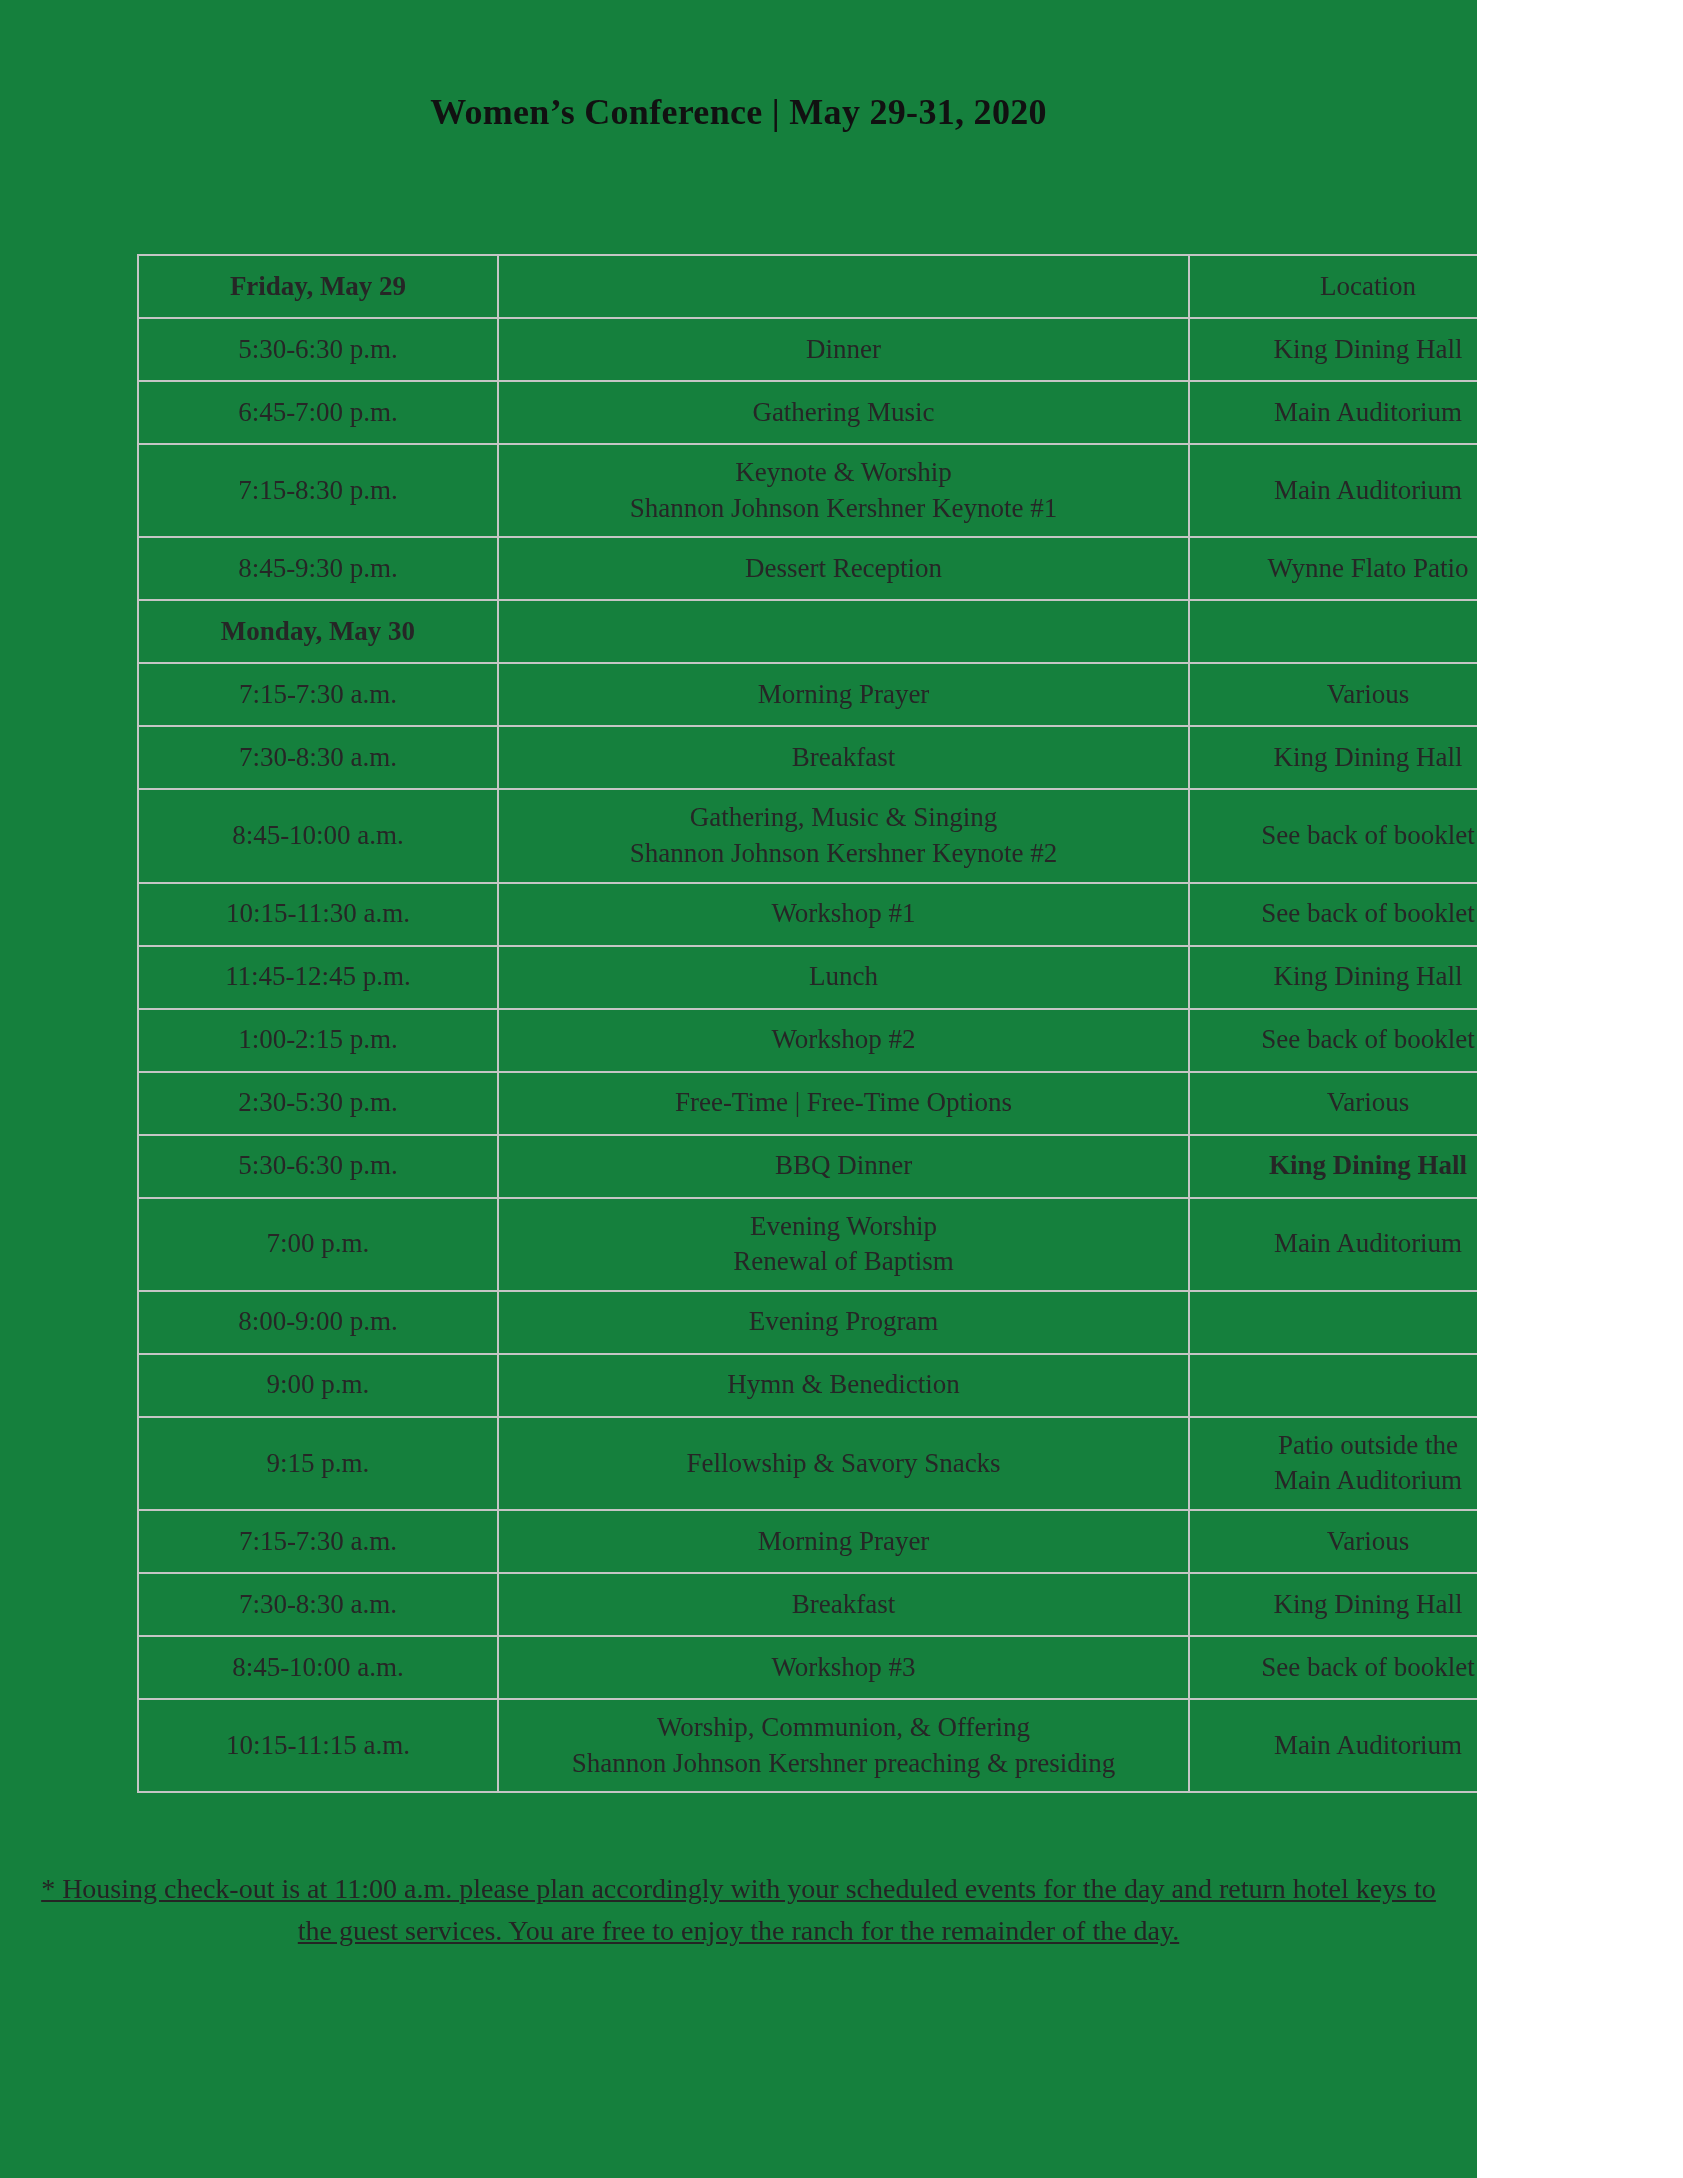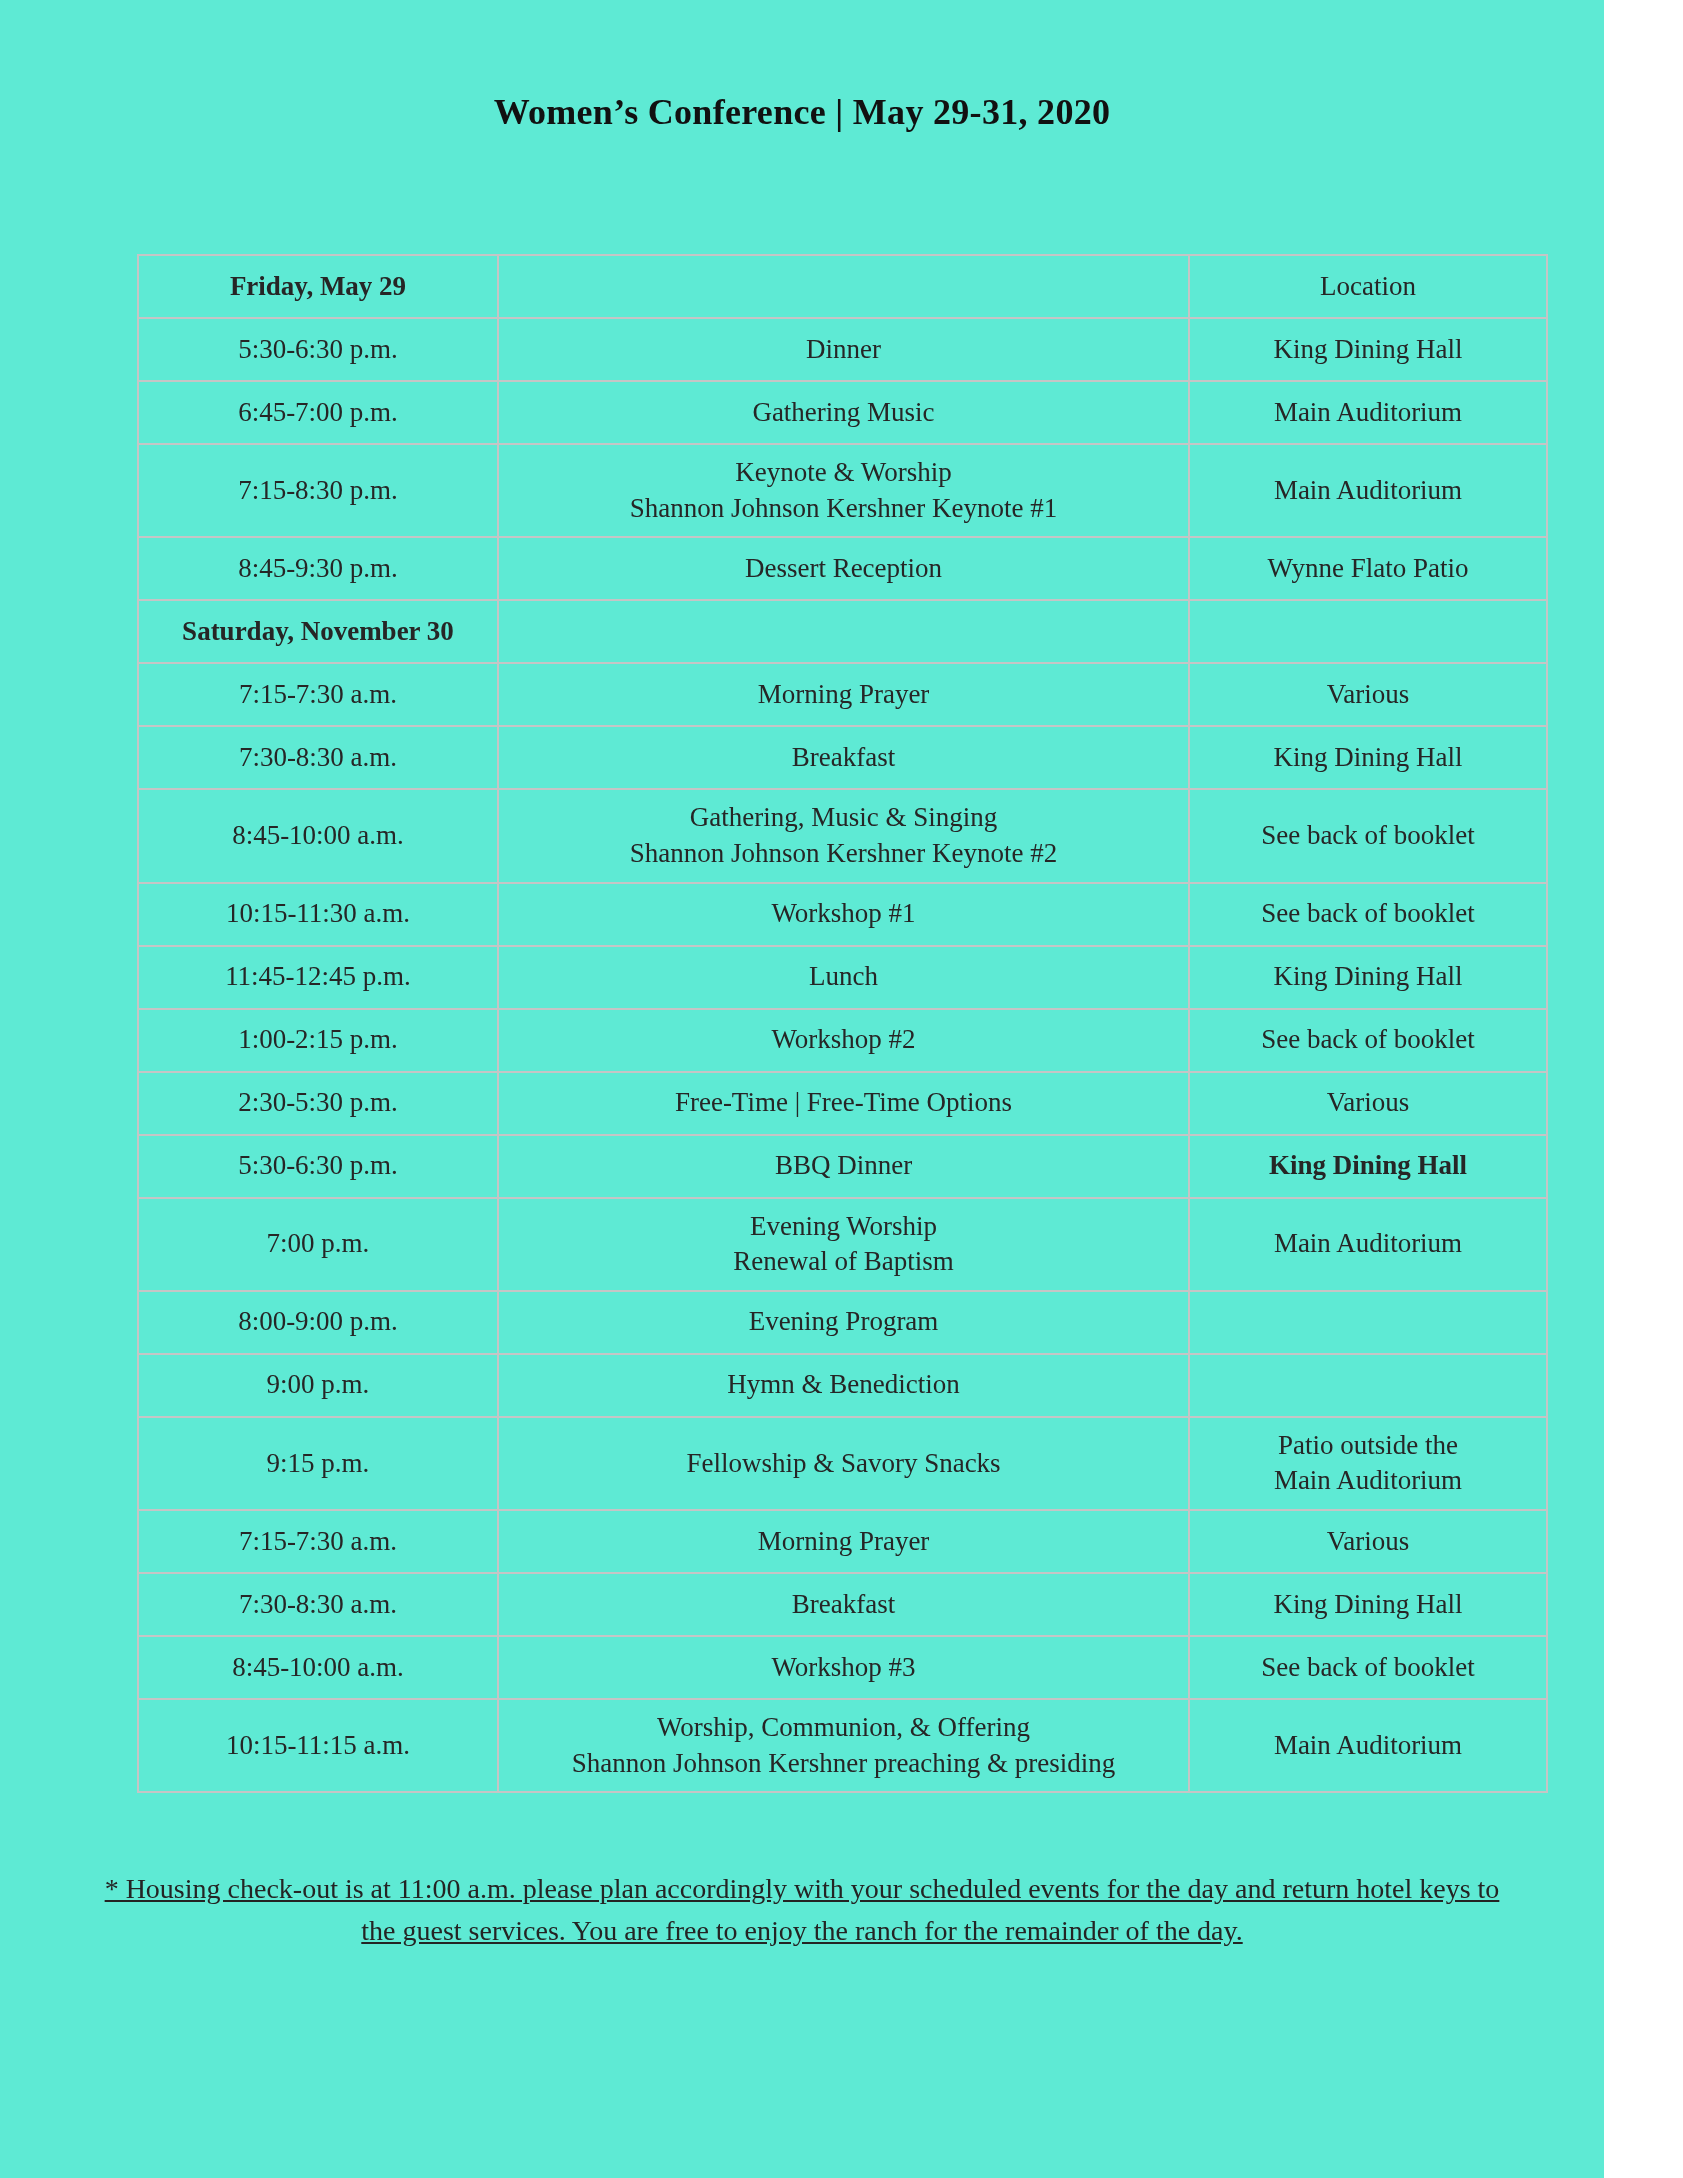--- a/index.html
+++ b/index.html
@@ -5,23 +5,23 @@
   html, body {
     margin: 0;
     padding: 0;
     background: #ffffff;
     width: 1683px;
     height: 2178px;
     font-family: "Liberation Serif", "DejaVu Serif", serif;
     color: #1d1d1d;
   }
   .page {
-    width: 1604px;
+    width: 1477px;
     height: 2178px;
-    background: #5eead4;
+    background: #15803d;
     overflow: hidden;
   }
   .title {
     text-align: center;
     padding-top: 91px;
     font-size: 36px;
     font-weight: bold;
     letter-spacing: 0.3px;
     color: #111111;
   }
@@ -99,21 +99,21 @@
         <td>Keynote &amp; Worship
 Shannon Johnson Kershner Keynote #1</td>
         <td>Main Auditorium</td>
       </tr>
       <tr>
         <td>8:45-9:30 p.m.</td>
         <td>Dessert Reception</td>
         <td>Wynne Flato Patio</td>
       </tr>
       <tr>
-        <td class="day-label">Saturday, November 30</td>
+        <td class="day-label">Monday, May 30</td>
         <td></td>
         <td></td>
       </tr>
       <tr>
         <td>7:15-7:30 a.m.</td>
         <td>Morning Prayer</td>
         <td>Various</td>
       </tr>
       <tr>
         <td>7:30-8:30 a.m.</td>

